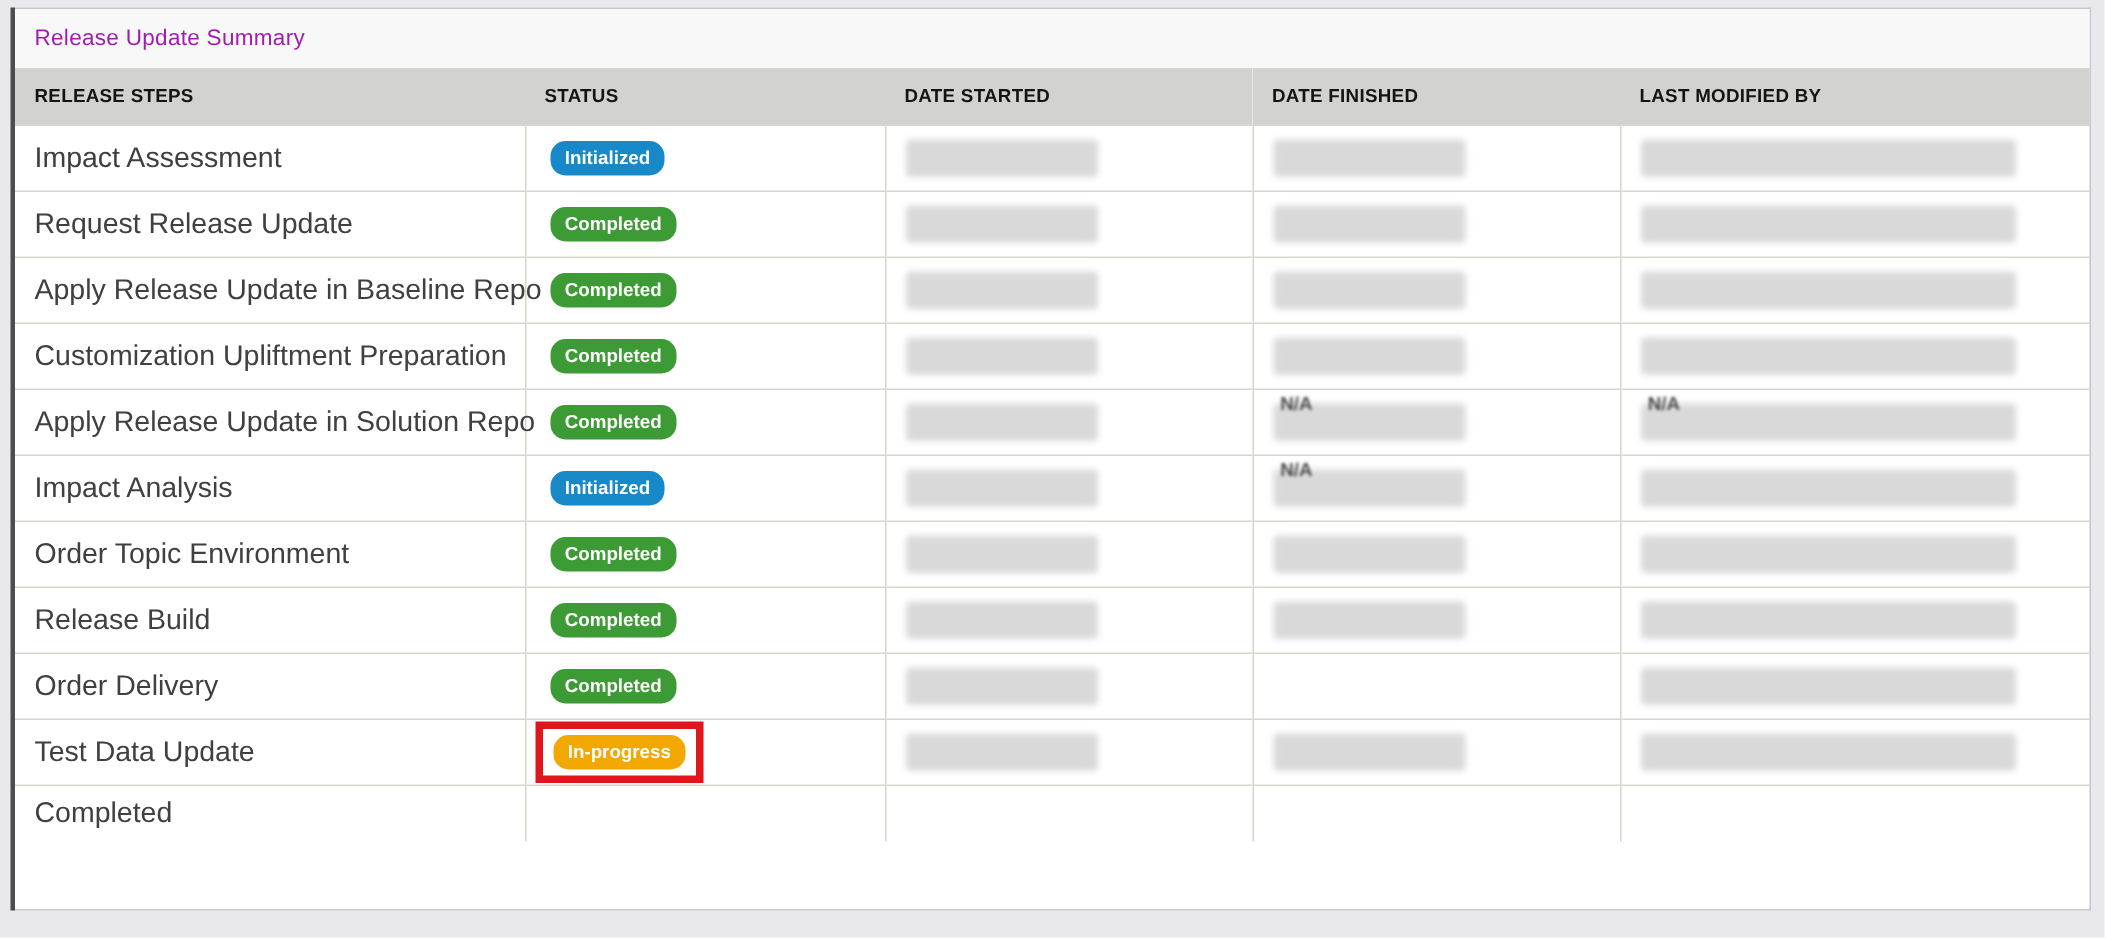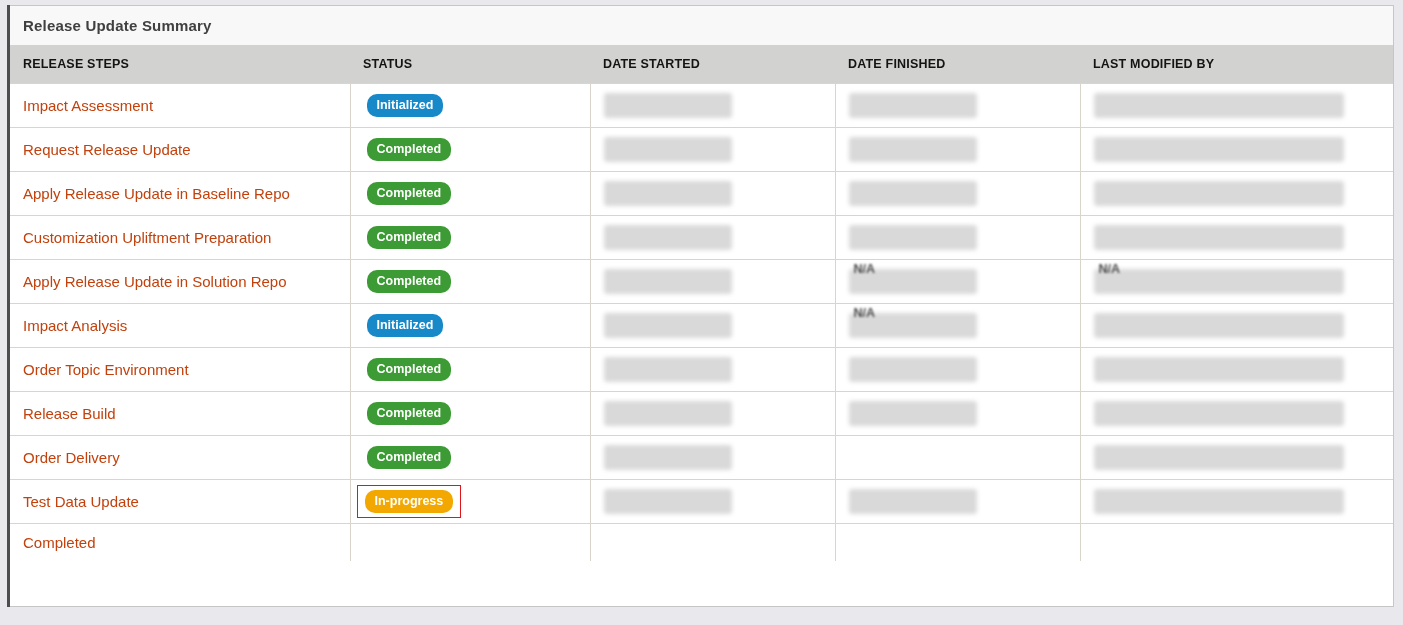--- a/index.html
+++ b/index.html
@@ -16,42 +16,42 @@
   .panel{
     position:absolute;left:10px;top:5px;width:1384px;height:602px;
     background:#ffffff;border:1px solid #c6c6c6;border-left:none;
     box-sizing:border-box;
   }
   .titlebar{
     height:39px;background:#f8f8f8;
     display:flex;align-items:center;padding-left:13px;
   }
   .titlebar .title{
-    font-size:15px;font-weight:bold;color:#404040;letter-spacing:0.2px;
+    font-size:15px;font-weight:normal;color:#a21caf;letter-spacing:0.2px;
   }
   table{width:100%;border-collapse:collapse;table-layout:fixed;}
   thead th{
     background:#d2d2d0;height:38px;text-align:left;
     padding:0 0 0 13px;font-size:12.5px;font-weight:bold;color:#141414;
     letter-spacing:0.2px;white-space:nowrap;overflow:hidden;
   }
   tbody td{
     height:43px;border-top:1px solid #dad5cb;border-right:1px solid #dad5cb;
     padding:0;vertical-align:middle;white-space:nowrap;overflow:visible;
   }
   tbody td:last-child{border-right:none;}
   tbody tr:last-child td{height:37px;}
-  td.step{font-size:15px;color:#c2410c;padding-left:13px;}
+  td.step{font-size:19px;color:#404040;padding-left:13px;}
   td.status-cell{padding-left:16px;}
   .badge{
     display:inline-block;padding:5px 10px 6px;border-radius:10px;
     color:#ffffff;font-weight:bold;font-size:12.5px;line-height:1;
   }
   .annotation-box{
-    display:inline-block;border:1px solid #6d28d9;
+    display:inline-block;border:5px solid #6d28d9;
     padding:4px 7px;margin-left:-10px;line-height:0;
   }
   .annotation-box .badge{margin-left:0;}
   td.redact-cell{padding-left:13px;}
   .redact-wrap{position:relative;display:inline-block;vertical-align:middle;}
   .redact{
     height:25px;width:100%;background:#d9d9d9;border-radius:3px;
     filter:blur(2.2px);
   }
   .hint{

